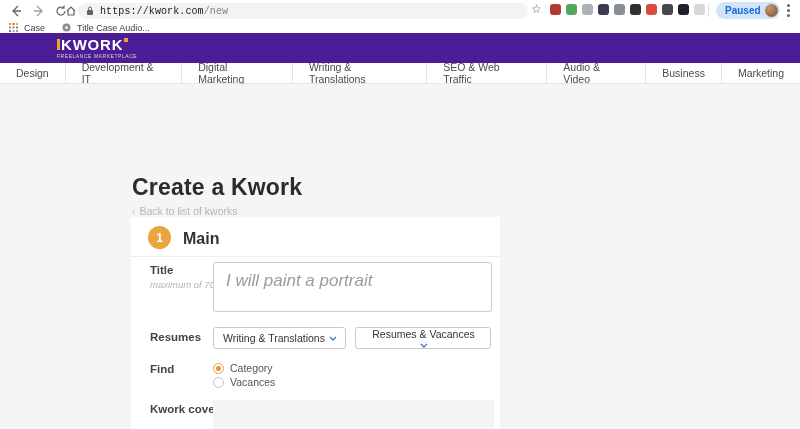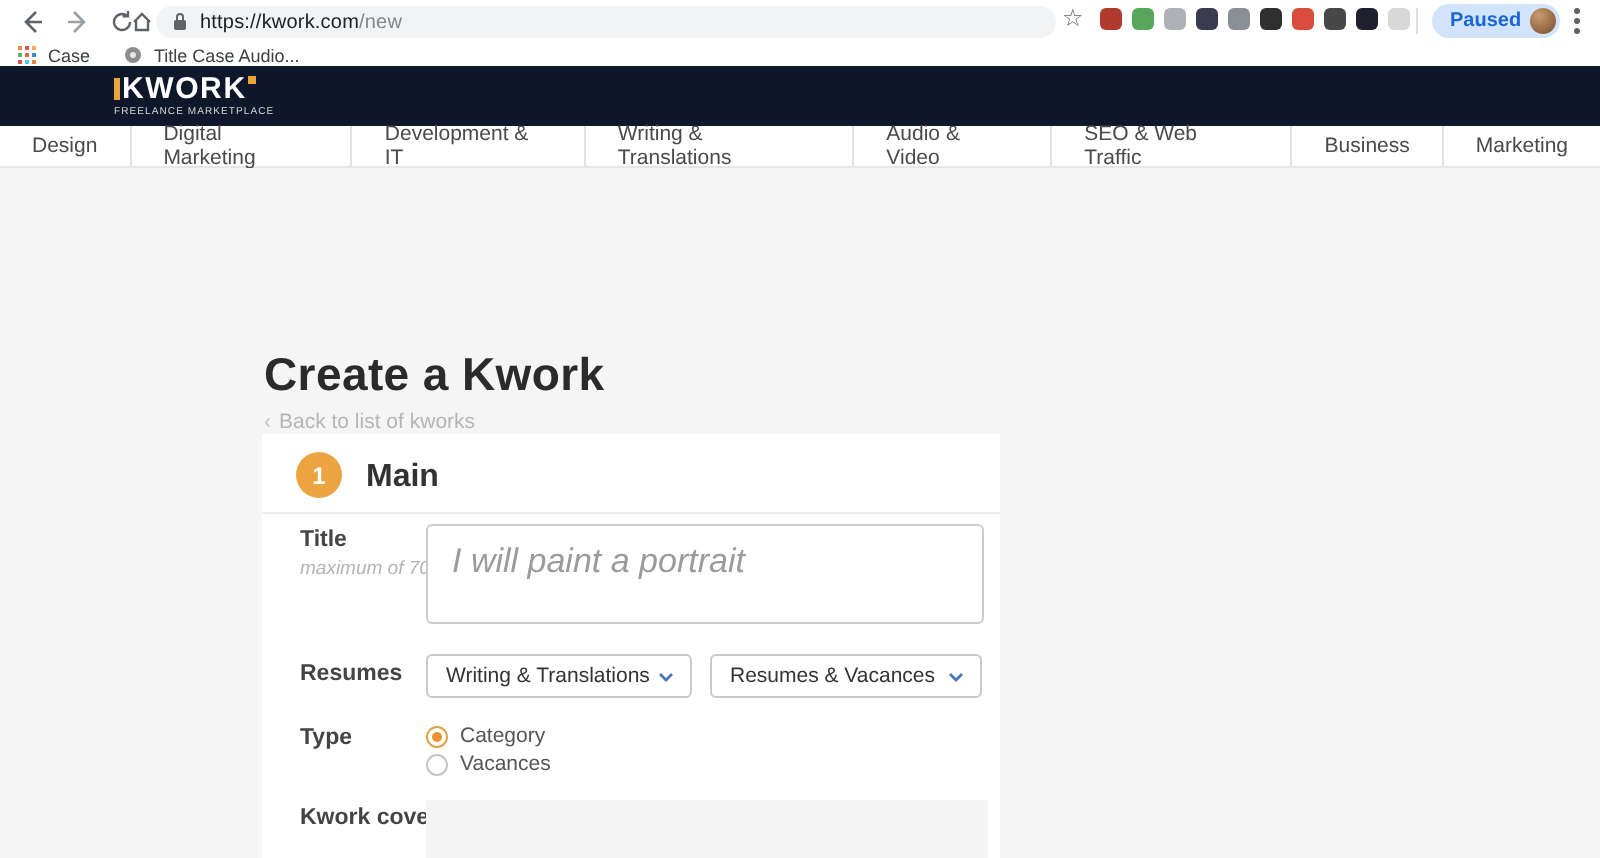--- a/index.html
+++ b/index.html
@@ -3,39 +3,39 @@
 <meta charset="utf-8">
 <style>
   * { margin:0; padding:0; box-sizing:border-box; }
   html,body { width:800px; height:429px; overflow:hidden; }
   body { font-family:"Liberation Sans", sans-serif; background:#fff; }
   #app { position:relative; width:800px; height:429px; background:#fff; }
 
   
   #chrome-toolbar { position:absolute; left:0; top:0; width:800px; height:22px; background:#fff; }
   .tb-icon { position:absolute; top:3px; width:16px; height:16px; display:flex; align-items:center; justify-content:center; }
-  #omnibox { position:absolute; left:78px; top:3px; width:450px; height:16px; background:#f1f3f4; border-radius:8px; display:flex; align-items:center; padding:0 8px; }
+  #omnibox { position:absolute; left:78px; top:3px; width:450px; height:16px; background:#f1f3f4; border-radius:8px; display:flex; align-items:center; padding:0 8px;font-family:Liberation Mono, monospace; }
   #omnibox .url { font-size:10px; color:#202124; margin-left:6px; letter-spacing:.1px; }
   #omnibox .url .path { color:#80868b; }
   #ext-area { position:absolute; left:550px; top:4px; display:flex; align-items:center; gap:5px; }
   .ext { width:11px; height:11px; border-radius:3px; display:inline-block; }
   #star-btn { position:absolute; left:531px; top:2px; font-size:12px; color:#5f6368; }
   #profile-pill { position:absolute; left:716px; top:2px; height:17px; background:#d2e3fc; border-radius:9px; display:flex; align-items:center; padding:0 2px 0 9px; gap:4px; }
   #profile-pill .txt { font-size:10px; color:#1967d2; font-weight:600; }
   #profile-pill .av { width:13px; height:13px; border-radius:50%; background:radial-gradient(circle at 35% 30%, #c79b6e, #7a4a2b); }
   #menu-dots { position:absolute; left:786px; top:4px; width:4px; }
   #menu-dots i { display:block; width:3px; height:3px; border-radius:50%; background:#5f6368; margin:0 auto 2px; }
   .vsep { position:absolute; left:708px; top:4px; width:1px; height:13px; background:#dadce0; }
 
   #bookmarks-bar { position:absolute; left:0; top:22px; width:800px; height:11px; background:#fff; display:flex; align-items:center; padding-left:8px; gap:6px; }
   .bm-label { font-size:9px; color:#3c4043; }
   .bm-ico { width:10px; height:10px; display:flex; align-items:center; justify-content:center; }
 
   
-  #site-header { position:absolute; left:0; top:33px; width:800px; height:30px; background:#0f172a; }
+  #site-header { position:absolute; left:0; top:33px; width:800px; height:30px; background:#4c1d95; }
   #logo { position:absolute; left:57px; top:5px; cursor:pointer; }
   #logo .word { display:flex; align-items:flex-start; }
   #logo .accent-bar { width:3px; height:11px; background:#eca23e; margin:1px 1px 0 0; }
   #logo .txt { color:#fff; font-weight:800; font-size:15px; letter-spacing:.8px; line-height:14px; }
   #logo .sq { width:4px; height:4px; background:#eca23e; display:inline-block; margin:0 0 8px 1px; }
   #logo .tagline { color:#d6d6d6; font-size:5px; letter-spacing:.55px; margin-top:1px; }
   #header-search { position:absolute; left:140px; top:38px; width:166px; height:20px; background:#fff; border-radius:10px; display:flex; align-items:center; padding:0 8px 0 12px; }
   #header-search input { flex:1; border:none; outline:none; font-size:10px; color:#333; background:transparent; font-family:"Liberation Sans",sans-serif; }
   #header-search input::placeholder { color:#9a9a9a; }
   #add-kwork-btn { position:absolute; left:547px; top:40px; width:45px; height:15px; border-radius:8px; background:linear-gradient(#84b341,#6aa02c); border:1px solid #5d8f26; color:#fff; font-size:7px; font-weight:700; letter-spacing:.3px; display:flex; align-items:center; justify-content:center; cursor:pointer; }
@@ -63,21 +63,21 @@
   #step-divider { position:absolute; left:0; right:0; top:39px; height:1px; background:#ededed; }
 
   .fld-label { position:absolute; font-size:11.5px; font-weight:600; color:#444; }
   #title-hint { position:absolute; left:19px; top:62px; font-size:9.5px; font-style:italic; color:#b3b3b3; }
   #title-input { position:absolute; left:82px; top:45px; width:279px; height:50px; border:1px solid #ccc; border-radius:3px; resize:none; outline:none; padding:8px 12px; font-family:"Liberation Sans",sans-serif; font-size:17px; color:#333; }
   #title-input::placeholder { color:#9b9b9b; font-style:italic; }
 
   .select { position:absolute; top:110px; height:22px; border:1px solid #c9c9c9; border-radius:3px; background:#fff; display:flex; align-items:center; justify-content:space-between; padding:0 8px 0 9px; cursor:pointer; }
   .select .sel-txt { font-size:10.5px; color:#333; }
   #category-select-1 { left:82px; width:133px; }
-  #category-select-2 { left:224px; width:136px; }
+  #category-select-2 { left:224px; width:136px;flex-direction:column; }
 
   .radio-row { position:absolute; left:82px; display:flex; align-items:center; gap:6px; cursor:pointer; }
   .radio { width:11px; height:11px; border-radius:50%; border:1px solid #c4c4c4; background:#fff; position:relative; }
   .radio.selected { border-color:#e0a24a; }
   .radio.selected::after { content:""; position:absolute; left:2px; top:2px; width:5px; height:5px; border-radius:50%; background:#e8932f; }
   .radio-label { font-size:10.5px; color:#555; }
 
   #cover-box { position:absolute; left:82px; top:183px; width:281px; height:113px; background:#f4f4f4; cursor:pointer; }
 </style>
 </head>
@@ -206,25 +206,25 @@
     <span id="balance">$0</span>
     <span id="user-avatar">B</span>
     <div id="user-block">
       <div class="name">beebom</div>
       <div class="role">SELLER</div>
     </div>
   </div>
 
   <div id="cat-nav">
     <span class="nav-item">Design</span>
+    <span class="nav-item">Development &amp; IT</span>
     <span class="nav-item">Digital Marketing</span>
-    <span class="nav-item">Development &amp; IT</span>
     <span class="nav-item">Writing &amp; Translations</span>
+    <span class="nav-item">SEO &amp; Web Traffic</span>
     <span class="nav-item">Audio &amp; Video</span>
-    <span class="nav-item">SEO &amp; Web Traffic</span>
     <span class="nav-item">Business</span>
     <span class="nav-item">Marketing</span>
   </div>
 
   <div id="main">
     <div id="page-title">Create a Kwork</div>
     <div id="back-link">
       <span class="chev">‹</span><span>Back to list of kworks</span>
     </div>
 
@@ -244,21 +244,21 @@
             <path d="M1 1 L4 4 L7 1" stroke="#4a74bc" stroke-width="1.4" fill="none"></path>
           </svg>
       </div>
       <div class="select" id="category-select-2">
         <span class="sel-txt">Resumes &amp; Vacances</span>
         <svg width="8" height="5" viewBox="0 0 8 5">
             <path d="M1 1 L4 4 L7 1" stroke="#4a74bc" stroke-width="1.4" fill="none"></path>
           </svg>
       </div>
 
-      <span class="fld-label" style="left:19px; top:146px">Type</span>
+      <span class="fld-label" style="left:19px; top:146px">Find</span>
       <div class="radio-row" style="top:145px">
         <span class="radio selected"></span>
         <span class="radio-label">Category</span>
       </div>
       <div class="radio-row" style="top:159px">
         <span class="radio"></span>
         <span class="radio-label">Vacances</span>
       </div>
 
       <span class="fld-label" style="left:19px; top:186px">Kwork cover</span>

